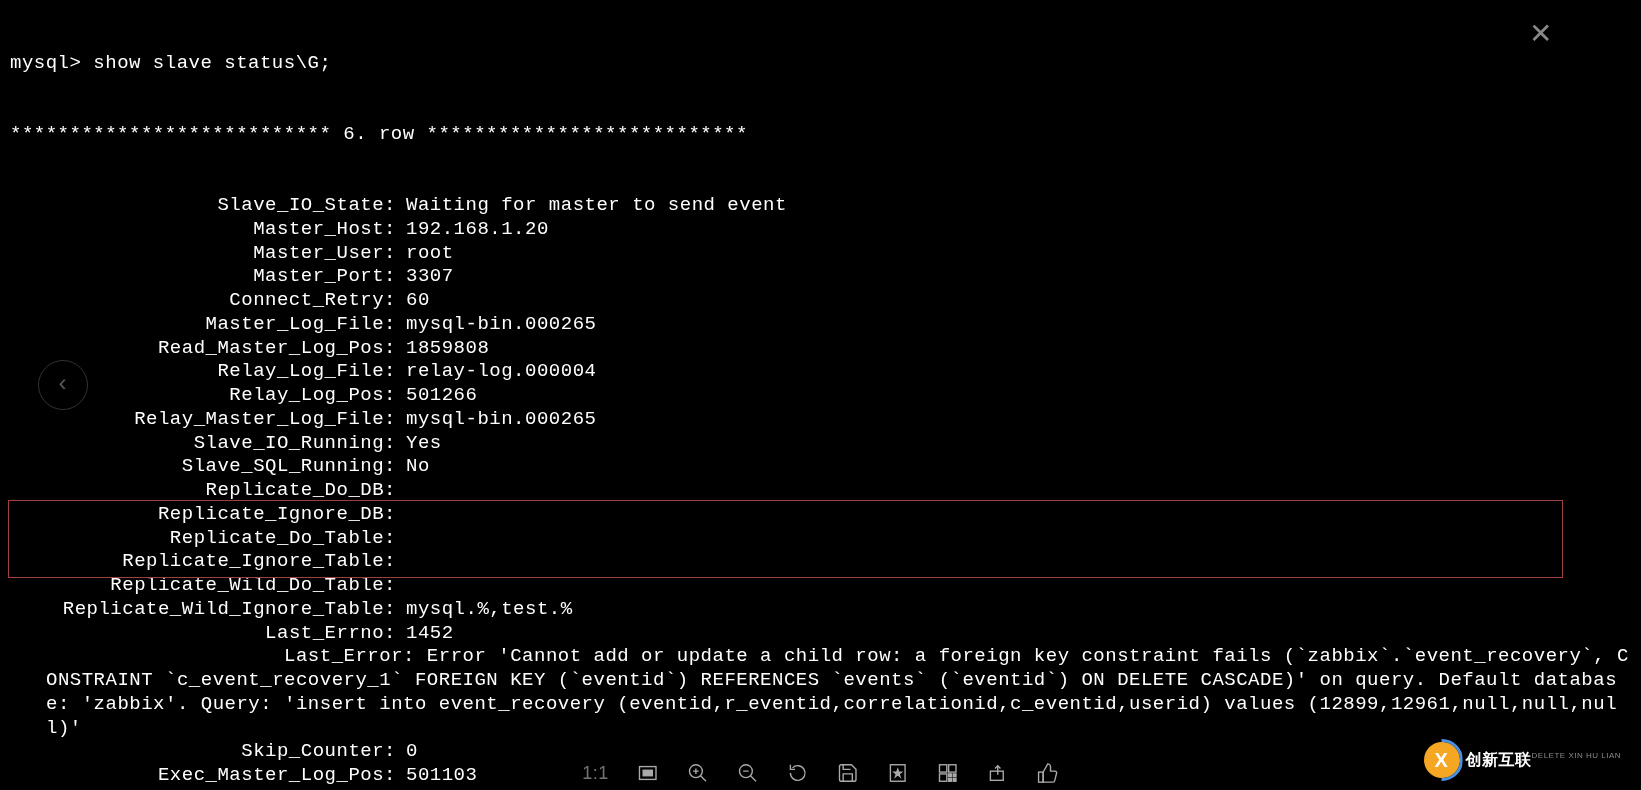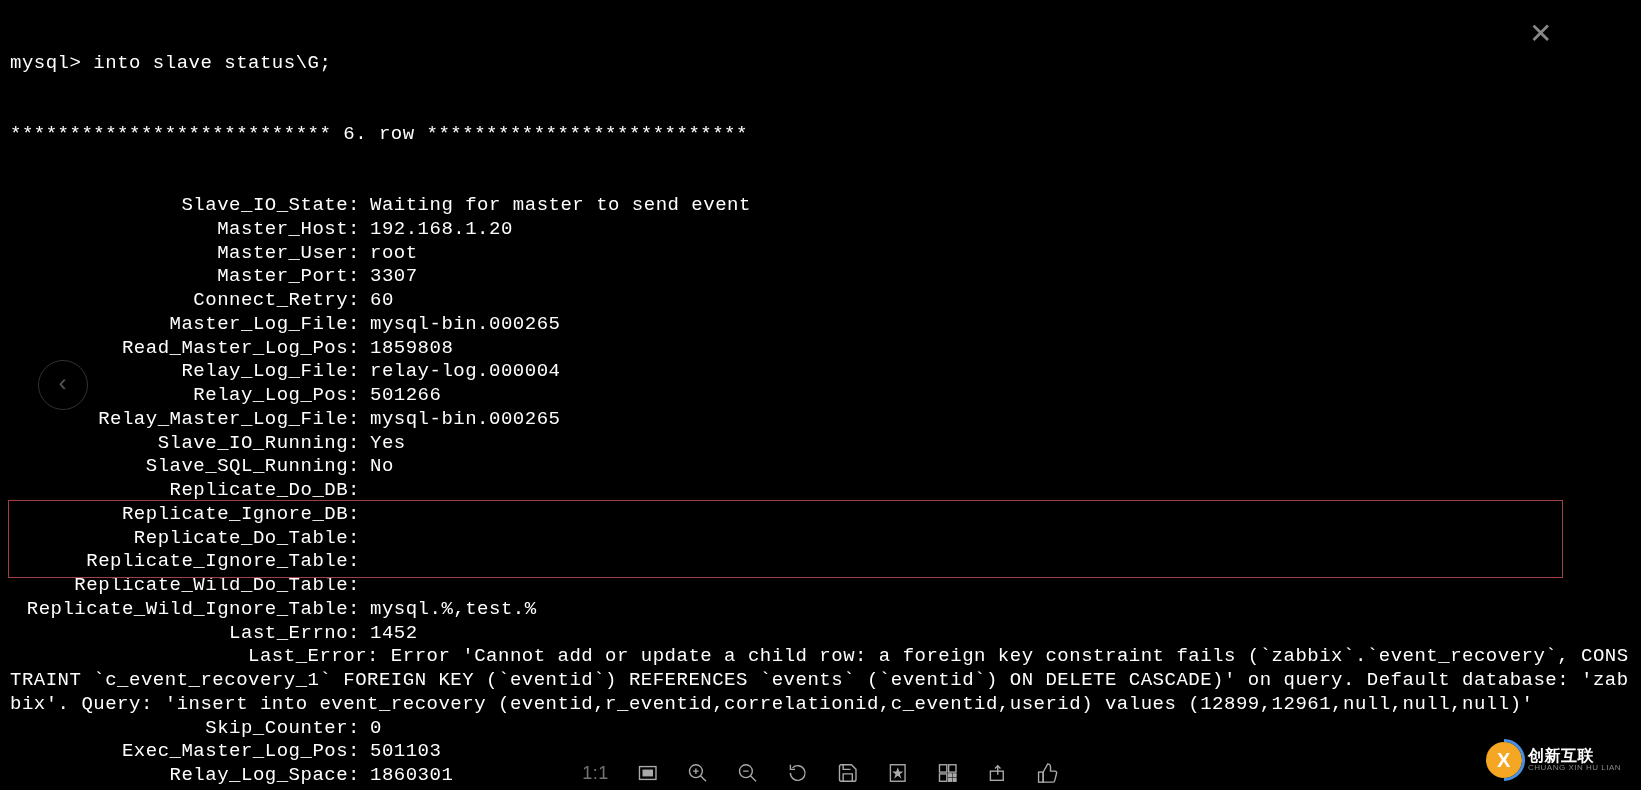--- a/index.html
+++ b/index.html
@@ -25,20 +25,21 @@
     }
     .prompt-line {
       display: flex;
       font-family: Liberation Mono, monospace;
     }
     .row-header {
       display: block;
     }
     .status-row {
       display: flex;
+      margin-left: 36px;
     }
     .label {
       width: 350px;
       text-align: right;
       padding-right: 0;
     }
     .value {
       padding-left: 10px;
     }
     .highlight-box {
@@ -134,41 +135,41 @@
     }
     .logo-x {
       color: #fff;
       font-weight: bold;
       font-size: 20px;
       font-family: Arial, sans-serif;
       z-index: 1;
     }
     .logo-text {
       display: flex;
-      flex-direction: column;
+      flex-direction: row;
       line-height: 1;
     }
     .logo-main {
       color: #fff;
       font-size: 16px;
       font-weight: bold;
       font-family: 'Microsoft YaHei', Arial, sans-serif;
     }
     .logo-sub {
       color: #888;
       font-size: 8px;
       font-family: Arial, sans-serif;
       letter-spacing: 0.5px;
     }
   </style>
 </head>
 <body>
 
 <div class="terminal">
-  <div class="prompt-line"><span>mysql&gt; </span><span>into slave status\G;</span></div>
+  <div class="prompt-line"><span>mysql&gt; </span><span>show slave status\G;</span></div>
   <div class="row-header">*************************** 6. row ***************************</div>
   <div id="status-container"><div class="status-row"><span class="label">Slave_IO_State:</span><span class="value">Waiting for master to send event</span></div><div class="status-row"><span class="label">Master_Host:</span><span class="value">192.168.1.20</span></div><div class="status-row"><span class="label">Master_User:</span><span class="value">root</span></div><div class="status-row"><span class="label">Master_Port:</span><span class="value">3307</span></div><div class="status-row"><span class="label">Connect_Retry:</span><span class="value">60</span></div><div class="status-row"><span class="label">Master_Log_File:</span><span class="value">mysql-bin.000265</span></div><div class="status-row"><span class="label">Read_Master_Log_Pos:</span><span class="value">1859808</span></div><div class="status-row"><span class="label">Relay_Log_File:</span><span class="value">relay-log.000004</span></div><div class="status-row"><span class="label">Relay_Log_Pos:</span><span class="value">501266</span></div><div class="status-row"><span class="label">Relay_Master_Log_File:</span><span class="value">mysql-bin.000265</span></div><div class="status-row"><span class="label">Slave_IO_Running:</span><span class="value">Yes</span></div><div class="status-row"><span class="label">Slave_SQL_Running:</span><span class="value">No</span></div><div class="status-row"><span class="label">Replicate_Do_DB:</span><span class="value"></span></div><div class="status-row"><span class="label">Replicate_Ignore_DB:</span><span class="value"></span></div><div class="status-row"><span class="label">Replicate_Do_Table:</span><span class="value"></span></div><div class="status-row"><span class="label">Replicate_Ignore_Table:</span><span class="value"></span></div><div class="status-row"><span class="label">Replicate_Wild_Do_Table:</span><span class="value"></span></div><div class="status-row"><span class="label">Replicate_Wild_Ignore_Table:</span><span class="value">mysql.%,test.%</span></div><div class="status-row"><span class="label">Last_Errno:</span><span class="value">1452</span></div><div class="status-row" style="display: block; white-space: pre-wrap; word-break: break-all; padding-left: 0px;"><span style="white-space: pre-wrap; word-break: break-all;">                    Last_Error: Error 'Cannot add or update a child row: a foreign key constraint fails (`zabbix`.`event_recovery`, CONSTRAINT `c_event_recovery_1` FOREIGN KEY (`eventid`) REFERENCES `events` (`eventid`) ON DELETE CASCADE)' on query. Default database: 'zabbix'. Query: 'insert into event_recovery (eventid,r_eventid,correlationid,c_eventid,userid) values (12899,12961,null,null,null)'</span></div><div class="status-row"><span class="label">Skip_Counter:</span><span class="value">0</span></div><div class="status-row"><span class="label">Exec_Master_Log_Pos:</span><span class="value">501103</span></div><div class="status-row"><span class="label">Relay_Log_Space:</span><span class="value">1860301</span></div><div class="status-row"><span class="label">Until_Condition:</span><span class="value">None</span></div></div>
 </div>
 
 <div class="highlight-box"></div>
 
 <div class="close-btn">✕</div>
 
 <div class="nav-arrow">
   <span>‹</span>
@@ -241,15 +242,15 @@
       </svg>
   </span>
 </div>
 
 <div class="logo">
   <div class="logo-icon">
     <span class="logo-x">X</span>
   </div>
   <div class="logo-text">
     <span class="logo-main">创新互联</span>
-    <span class="logo-sub">CHUANG XIN HU LIAN</span>
+    <span class="logo-sub">DELETE XIN HU LIAN</span>
   </div>
 </div>
 
 </body></html>

